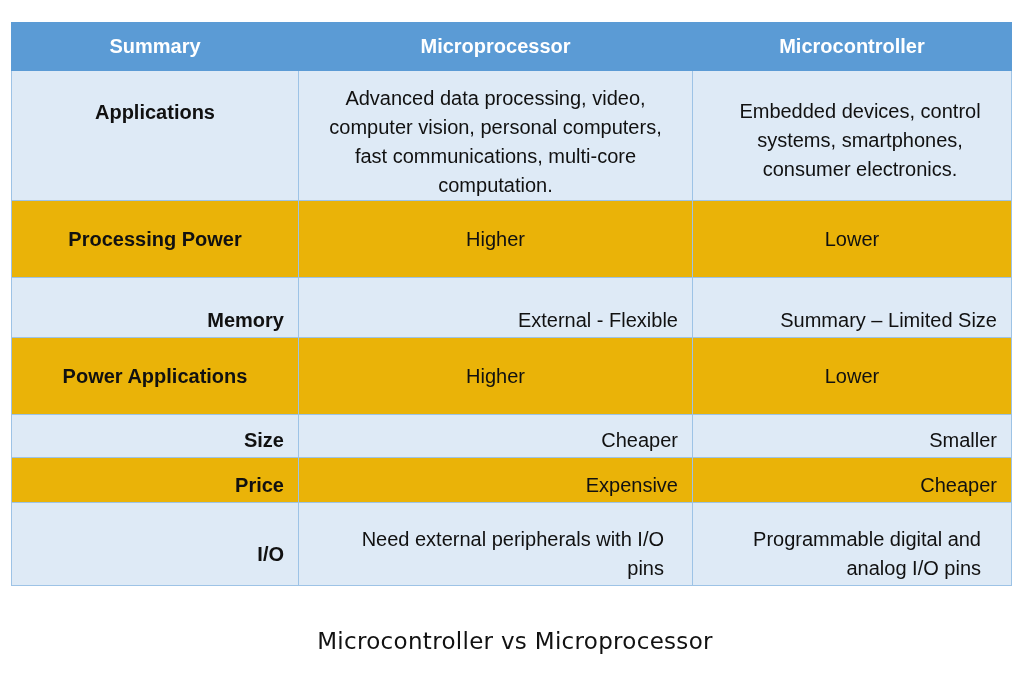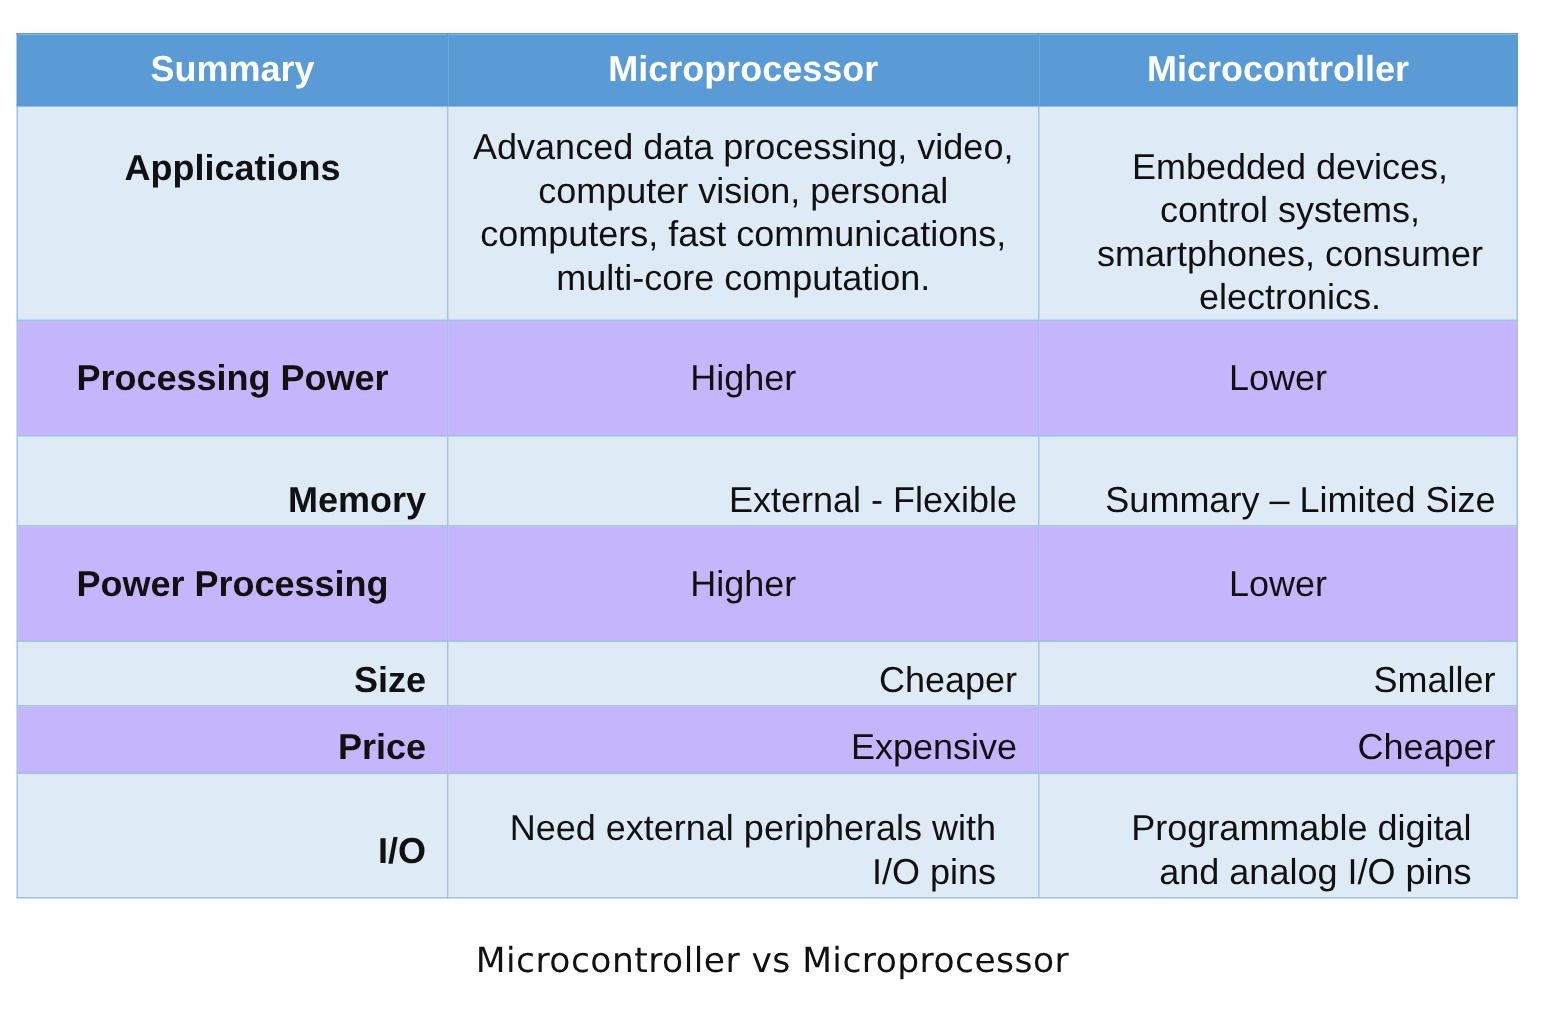--- a/index.html
+++ b/index.html
@@ -1,24 +1,24 @@
 <!DOCTYPE html>
 <html><head>
 <meta charset="utf-8">
 <style>
   html, body { margin: 0; padding: 0; background: #ffffff; }
   body { width: 1028px; height: 675px; position: relative; overflow: hidden;
          font-family: "Liberation Sans", "DejaVu Sans", sans-serif; color: #111; }
   .tbl { position: absolute; left: 11px; top: 22px; width: 1000px;
          border-collapse: collapse; table-layout: fixed; }
-  .tbl th, .tbl td { border: 1px solid #9dc3e6; text-align: center; padding: 0 14px; font-size: 24px; line-height: 29px; }
+  .tbl th, .tbl td { border: 1px solid #9dc3e6; text-align: center; padding: 0 14px; font-size: 20px; line-height: 29px; }
   .tbl th { background: #5b9bd5; color: #ffffff; font-weight: bold; height: 47px; border-color: #5b9bd5; }
   .tbl td.label { font-weight: bold; }
   .tbl tr.odd td { background: #deeaf6; }
-  .tbl tr.even td { background: #c4b5fd; }
+  .tbl tr.even td { background: #eab308; }
   .va-bottom td { vertical-align: bottom; padding-bottom: 2px; text-align: right; }
   .va-mid td { vertical-align: middle; }
   .caption { position: absolute; left: 0; width: 1030px; top: 628px; text-align: center;
              font-family: "DejaVu Sans", sans-serif; font-size: 23px; color: #111; letter-spacing: 0.3px; }
 </style>
 </head>
 <body>
 
 <table class="tbl">
   <colgroup>
@@ -43,21 +43,21 @@
       <td class="label">Processing Power</td>
       <td>Higher</td>
       <td>Lower</td>
     </tr>
     <tr class="odd va-bottom" style="height:60px">
       <td class="label">Memory</td>
       <td>External - Flexible</td>
       <td>Summary – Limited Size</td>
     </tr>
     <tr class="even va-mid" style="height:77px">
-      <td class="label">Power Processing</td>
+      <td class="label">Power Applications</td>
       <td>Higher</td>
       <td>Lower</td>
     </tr>
     <tr class="odd va-bottom" style="height:43px">
       <td class="label">Size</td>
       <td>Cheaper</td>
       <td>Smaller</td>
     </tr>
     <tr class="even va-bottom" style="height:45px">
       <td class="label">Price</td>

